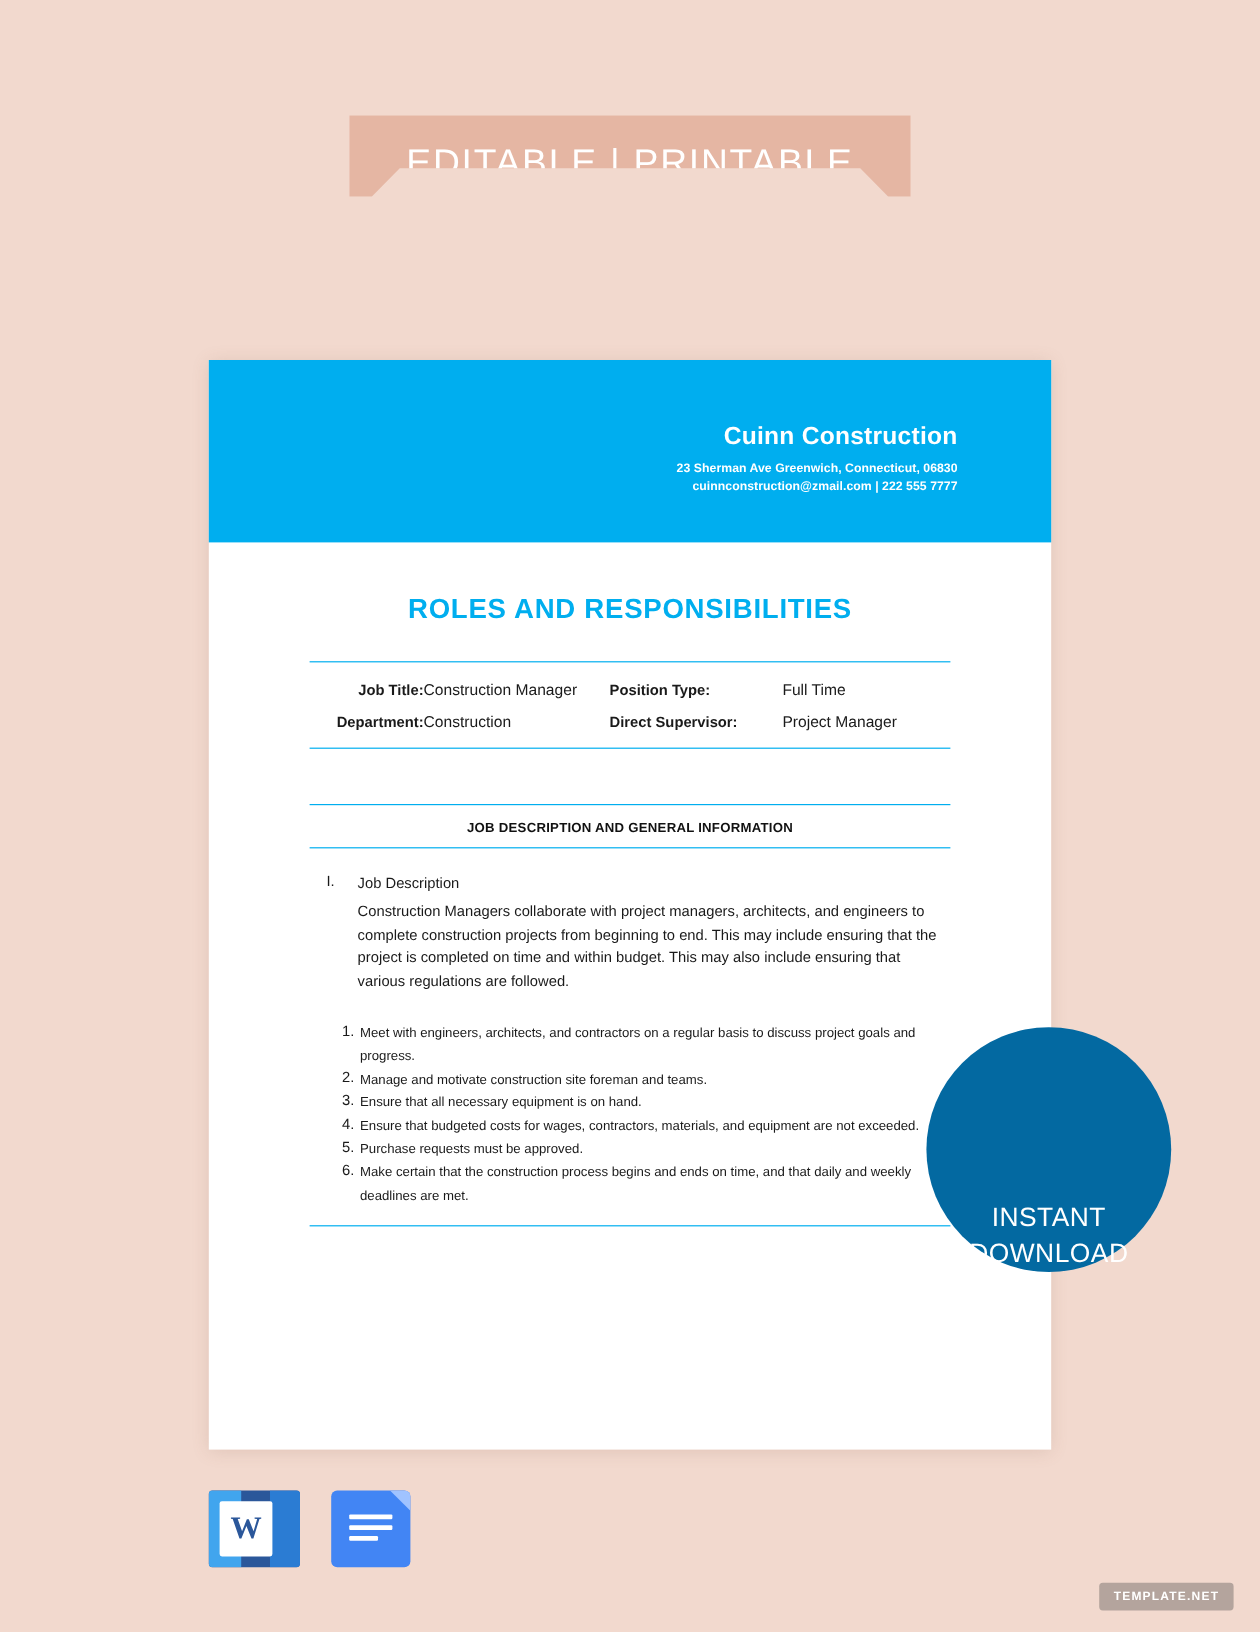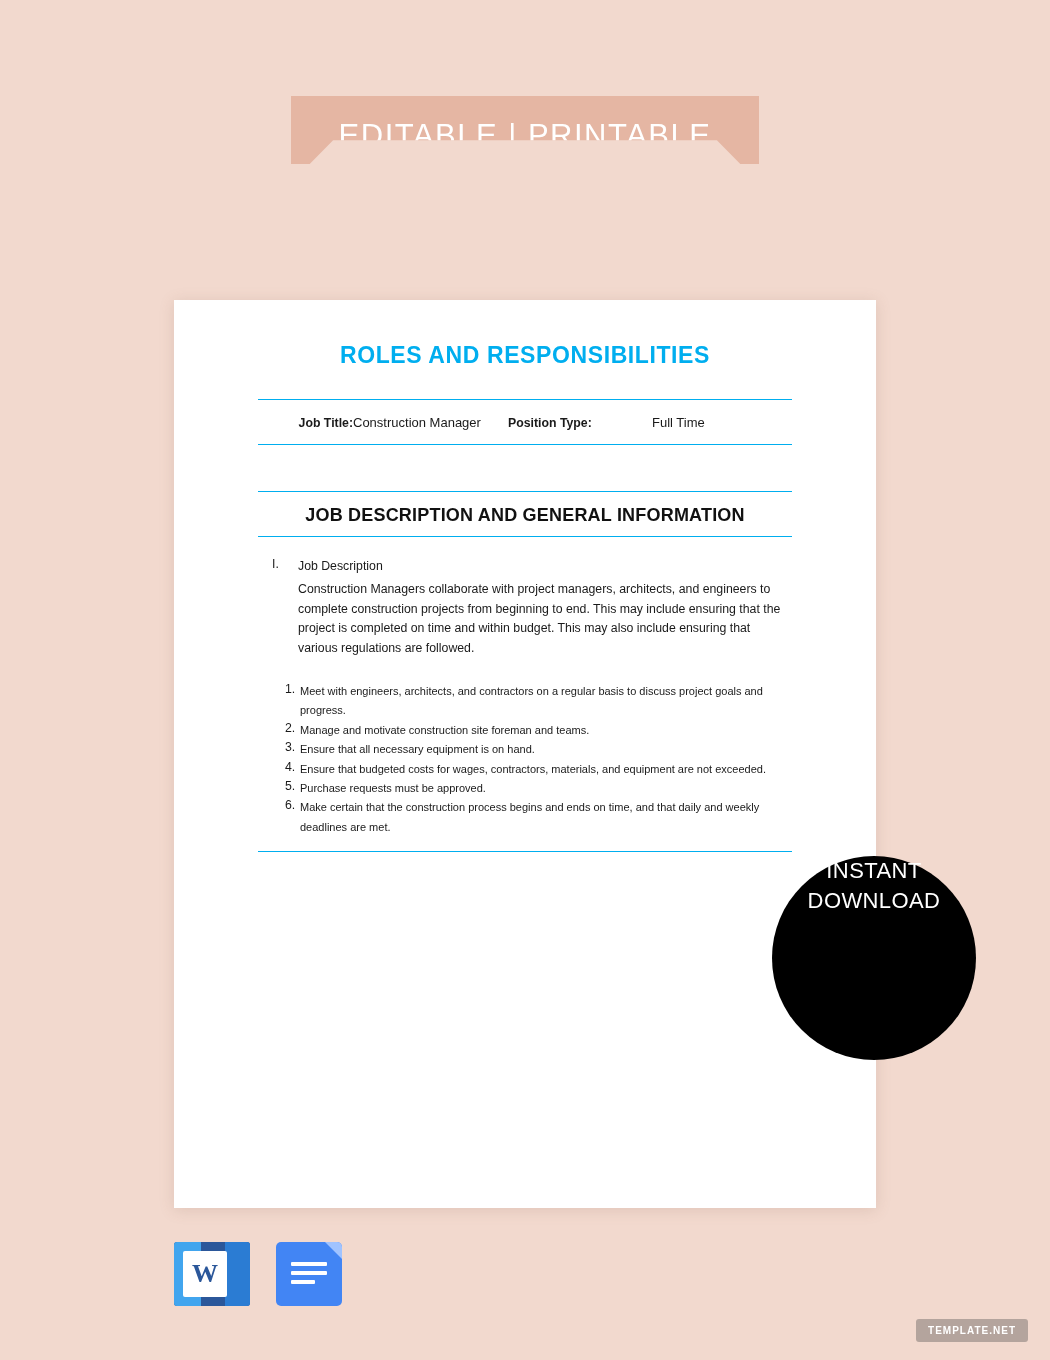--- a/index.html
+++ b/index.html
@@ -117,21 +117,21 @@
 
   
   .section-wrap {
     margin-top: 46px;
     border-top: 1.6px solid #00aeef;
     border-bottom: 1.6px solid #00aeef;
     padding: 9px 0 8px;
   }
   .section-title {
     text-align: center;
-    font-size: 18px;
+    font-size: 11px;
     font-weight: bold;
     color: #111111;
     letter-spacing: .2px;
     padding: 4px 0 2px;
   }
 
   
   .content {
     margin-top: 20px;
     border-bottom: 1.6px solid #00aeef;
@@ -179,26 +179,26 @@
   }
 
   
   .badge {
     position: absolute;
     left: 772px;
     top: 856px;
     width: 204px;
     height: 204px;
     border-radius: 50%;
-    background: #000000;
+    background: #0369a1;
     color: #ffffff;
     display: flex;
     flex-direction: column;
     align-items: center;
-    justify-content: flex-start;
+    justify-content: flex-end;
     text-align: center;
     font-size: 22px;
     line-height: 30px;
     letter-spacing: .4px;
   }
 
   
   .icons {
     position: absolute;
     left: 174px;
@@ -297,31 +297,44 @@
 <body>
 
 <div class="ribbon-wrap">
   <div class="ribbon">
     <span class="ribbon-text">EDITABLE | PRINTABLE</span>
   </div>
 </div>
 
 <div class="page">
 
+  <div class="doc-header">
+    <div class="company-block">
+      <div class="company-name">Cuinn Construction</div>
+      <div class="company-addr">23 Sherman Ave Greenwich, Connecticut, 06830</div>
+      <div class="company-contact">cuinnconstruction@zmail.com | 222 555 7777</div>
+    </div>
+  </div>
 
   <div class="doc-body">
 
     <div class="doc-title">ROLES AND RESPONSIBILITIES</div>
 
     <div class="info-table">
       <div class="info-row">
         <span class="cell-label c1">Job Title:</span>
         <span class="cell-value c2">Construction Manager</span>
         <span class="cell-label c3">Position Type:</span>
         <span class="cell-value c4">Full Time</span>
+      </div>
+      <div class="info-row">
+        <span class="cell-label c1">Department:</span>
+        <span class="cell-value c2">Construction</span>
+        <span class="cell-label c3">Direct Supervisor:</span>
+        <span class="cell-value c4">Project Manager</span>
       </div>
     </div>
 
     <div class="section-wrap">
       <div class="section-title">JOB DESCRIPTION AND GENERAL INFORMATION</div>
     </div>
 
     <div class="content">
 
       <div class="item">

